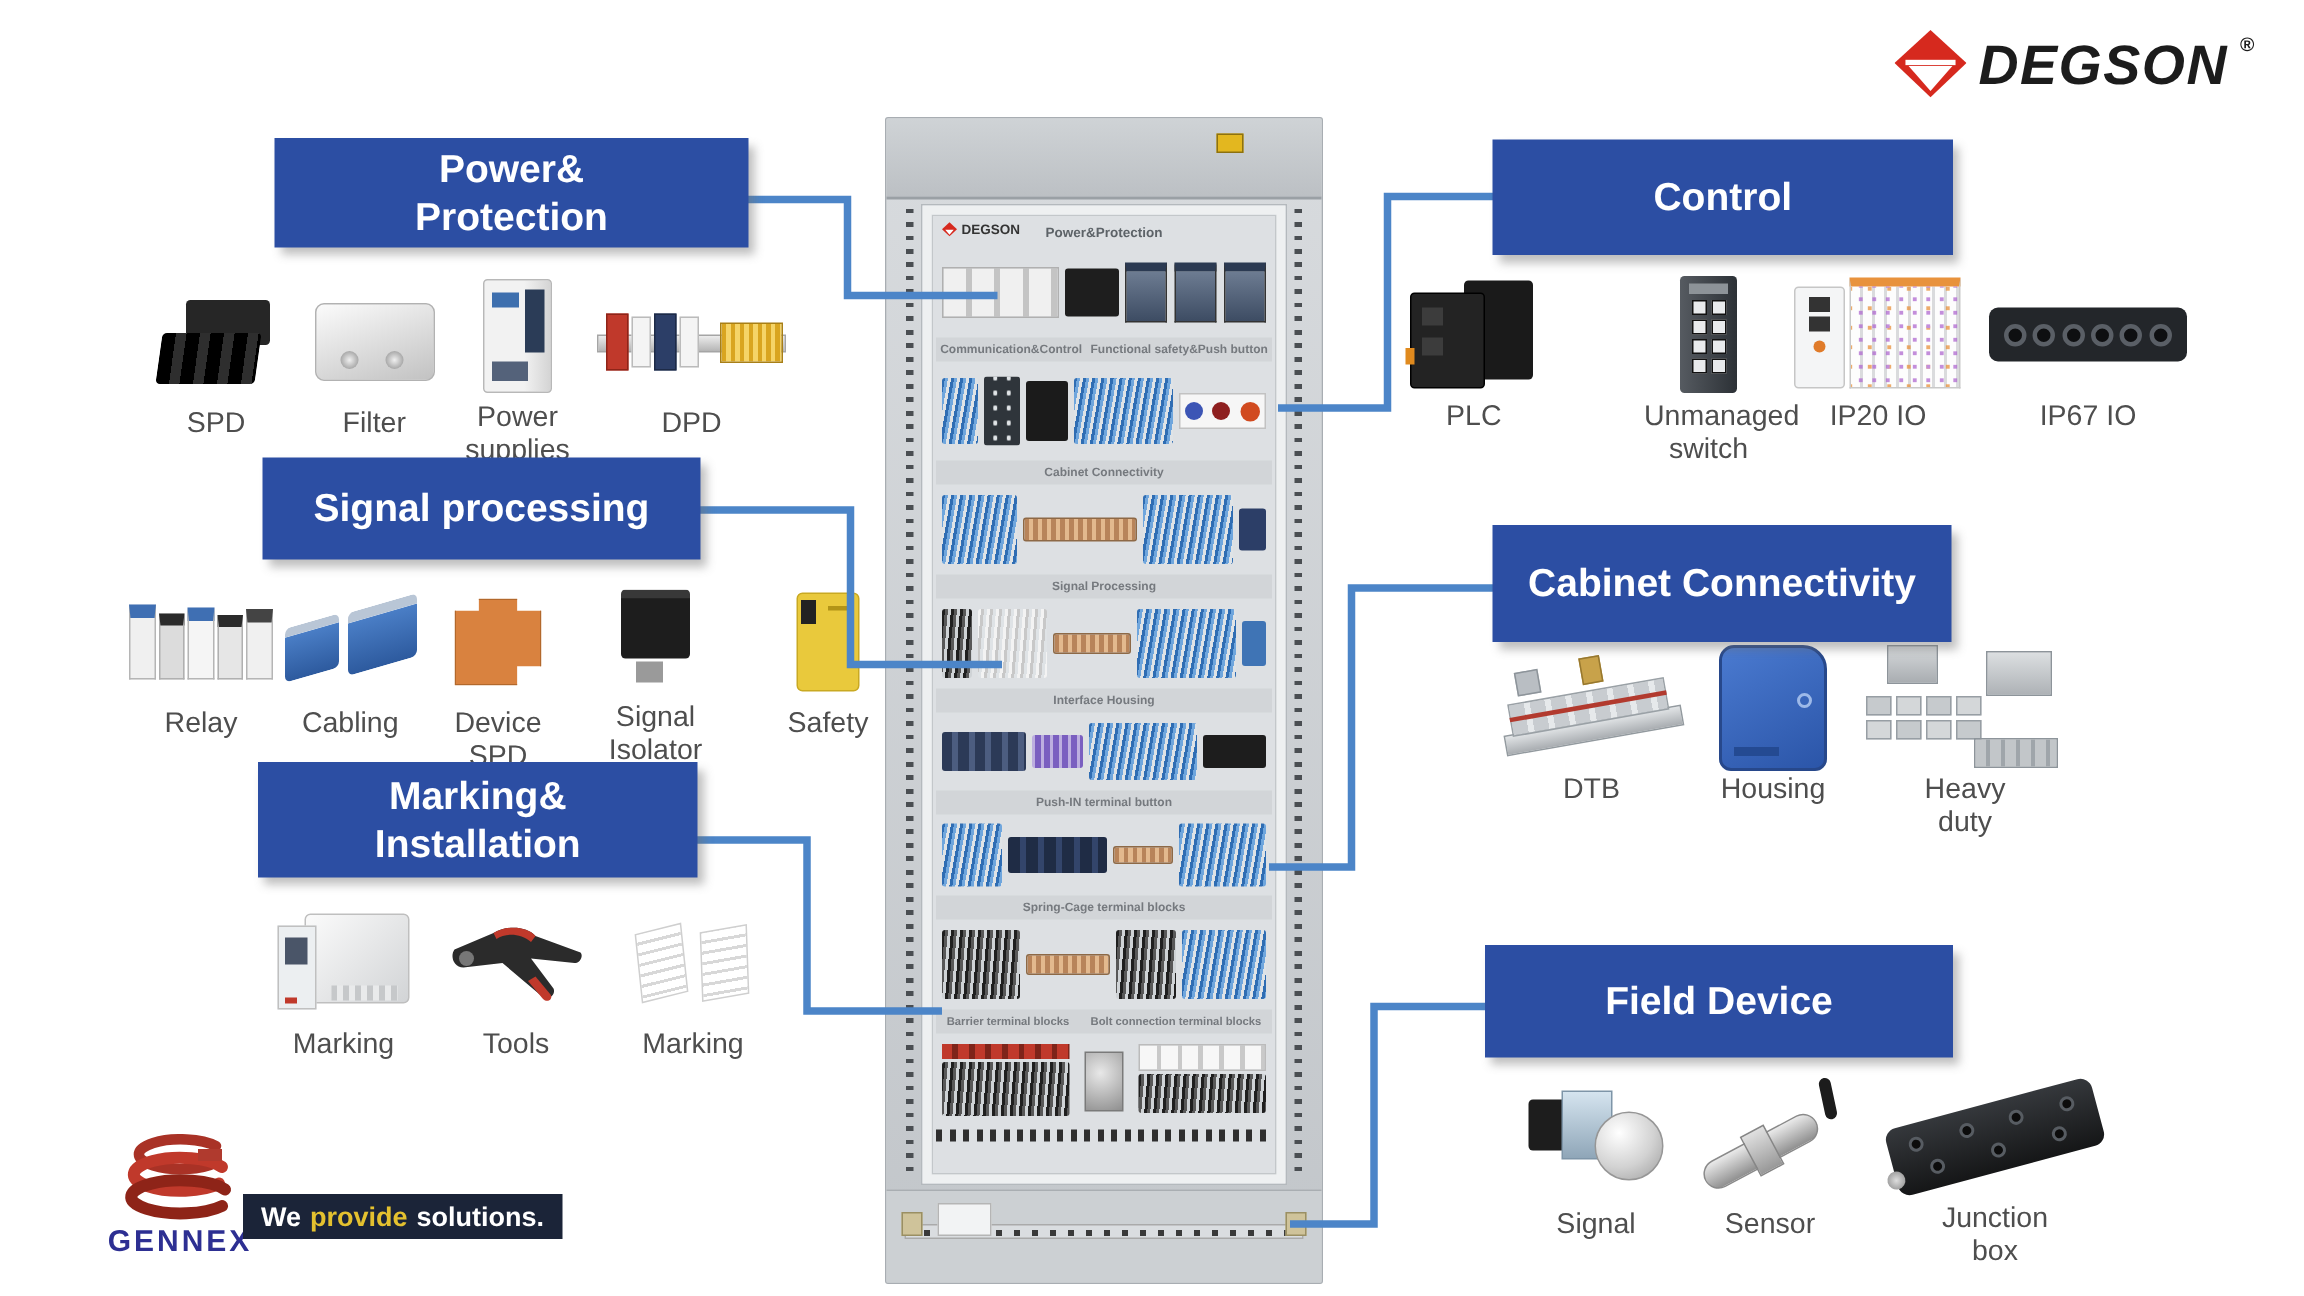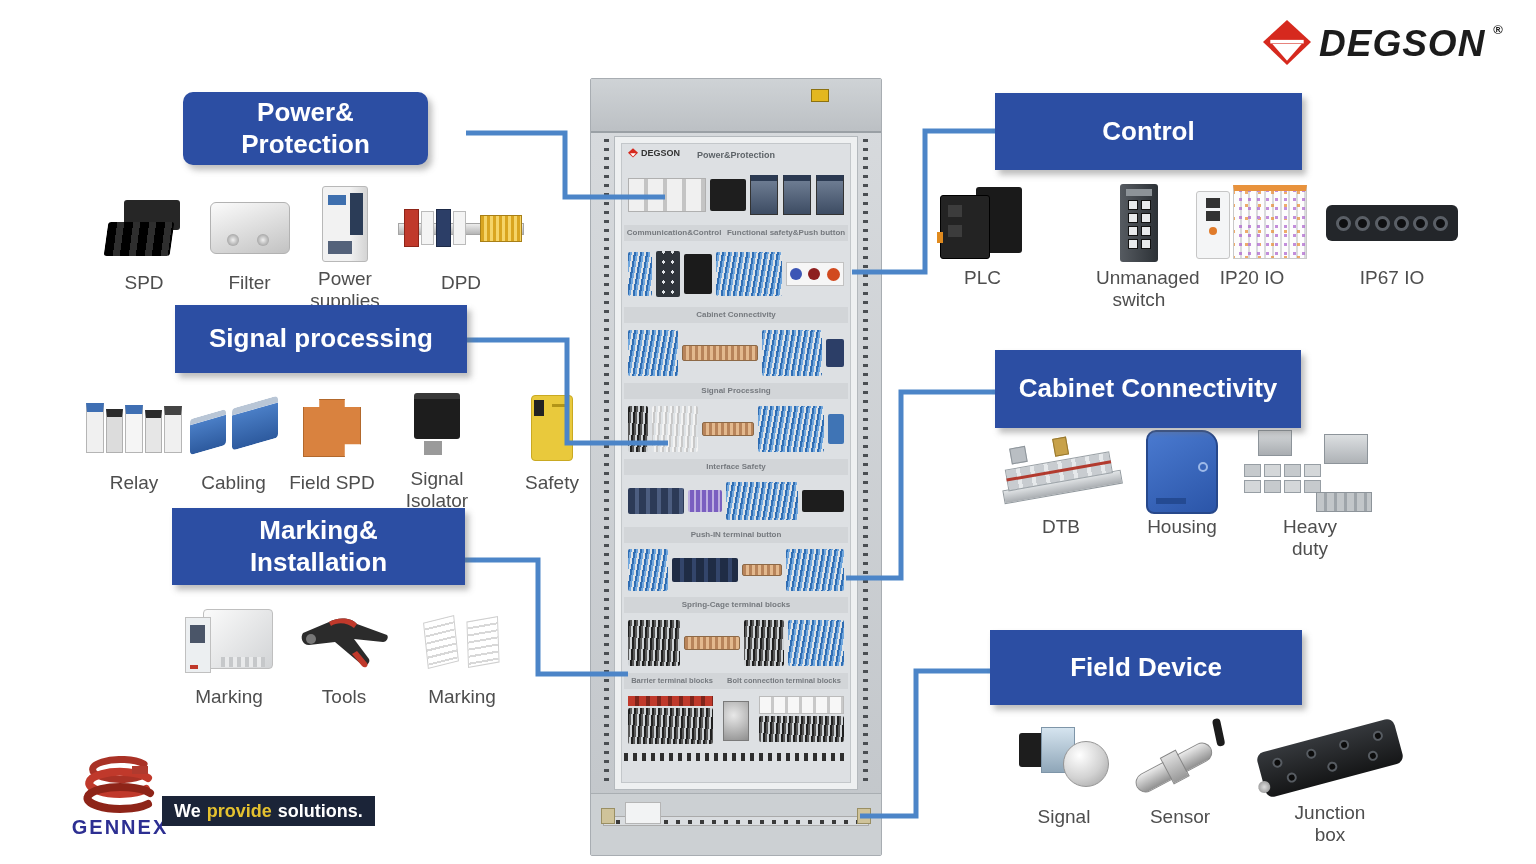--- a/index.html
+++ b/index.html
@@ -17,21 +17,21 @@
     position:relative;background:#ffffff;overflow:hidden;
     font-family:"Liberation Sans",sans-serif;color:#333;
   }
   
   .cat-box{
     position:absolute;background:var(--accent);color:#fff;
     display:flex;flex-direction:column;align-items:center;justify-content:center;
     font-weight:bold;font-size:26px;line-height:1.2;text-align:center;
     box-shadow:4px 5px 6px rgba(110,110,110,.45);
   }
-  #box-power{left:183px;top:92px;width:245px;height:73px;border-radius:10px;}
+  #box-power{left:183px;top:92px;width:316px;height:73px;}
   #box-signal{left:175px;top:305px;width:292px;height:68px;}
   #box-marking{left:172px;top:508px;width:293px;height:77px;}
   #box-comm{left:995px;top:93px;width:307px;height:77px;}
   #box-cabcon{left:995px;top:350px;width:306px;height:78px;}
   #box-field{left:990px;top:630px;width:312px;height:75px;}
   
   .product{position:absolute;text-align:center;}
   .thumb{height:80px;display:flex;align-items:center;justify-content:center;}
   .plabel{font-size:19px;color:var(--label);margin-top:4px;line-height:1.15;}
   .narrow{max-width:86px;margin-left:auto;margin-right:auto;}
@@ -168,21 +168,21 @@
 
     <div class="crow" style="height:56px">
       <div class="wires-k" style="width:20px;height:46px"></div>
       <div class="wires-w" style="width:46px;height:46px"></div>
       <div class="copper" style="width:52px;height:14px"></div>
       <div class="wires-b" style="flex:1;height:46px"></div>
       <div style="width:16px;height:30px;background:#3f74b5;border-radius:2px"></div>
     </div>
 
     <div class="strip">
-      <span>Interface Safety</span>
+      <span>Interface Housing</span>
     </div>
 
     <div class="crow" style="height:48px">
       <div style="width:56px;height:26px;background:repeating-linear-gradient(90deg,#2c3a57 0 7px,#4c5d80 7px 11px);border-radius:2px"></div>
       <div style="width:34px;height:22px;background:#7a5fc0;border-radius:2px;background-image:repeating-linear-gradient(90deg,rgba(255,255,255,.5) 0 2px,transparent 2px 6px)"></div>
       <div class="wires-b" style="flex:1;height:38px"></div>
       <div style="width:42px;height:22px;background:#1d1d1d;border-radius:2px"></div>
     </div>
 
     <div class="strip">
@@ -300,21 +300,21 @@
       <div style="position:absolute;right:2px;top:6px;width:46px;height:42px;background:linear-gradient(#4a7ec6,#2d5a9e);border-radius:4px;transform:skewY(-16deg);border-top:7px solid #b9c6d6"></div>
     </div>
   </div>
   <div class="plabel">Cabling</div>
 </div>
 
 <div class="product" id="p-sspd">
   <div class="thumb">
     <div style="width:58px;height:58px;background:#d9823f;border:1px solid #b2682c;clip-path:polygon(0 14%,28% 14%,28% 0,72% 0,72% 14%,100% 14%,100% 78%,72% 78%,72% 100%,0 100%)"></div>
   </div>
-  <div class="plabel">Field SPD</div>
+  <div class="plabel">Device SPD</div>
 </div>
 
 <div class="product" id="p-siso">
   <div class="thumb">
     <div style="position:relative;width:50px;height:62px">
       <div style="position:absolute;left:2px;top:0;width:46px;height:46px;background:#1d1d1d;border-radius:3px;border-top:6px solid #383838"></div>
       <div style="position:absolute;left:12px;bottom:0;width:18px;height:14px;background:#9a9a9a"></div>
     </div>
   </div>
   <div class="plabel narrow">Signal Isolator</div>

